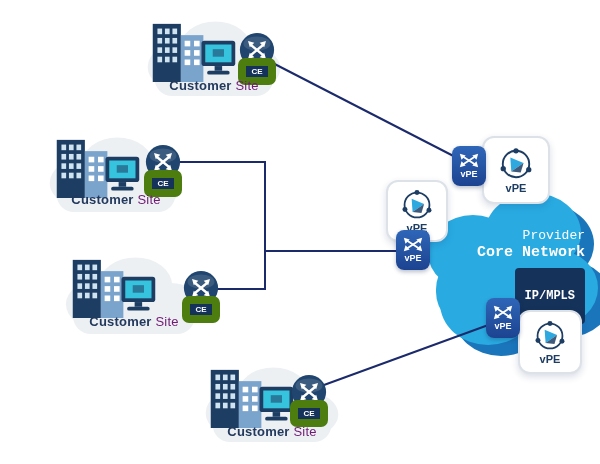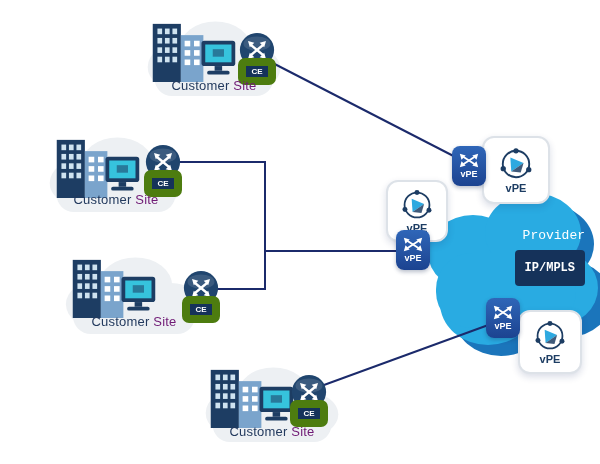--- a/index.html
+++ b/index.html
@@ -7,21 +7,21 @@
     position:relative;width:600px;height:464px;overflow:hidden;background:#ffffff;
     font-family:"Liberation Sans",sans-serif;
   }
   svg{display:block;}
   .connector-layer{position:absolute;left:0;top:0;z-index:3;}
   .cloud{position:absolute;z-index:2;}
   .buildings{position:absolute;z-index:3;}
   .site-label{
     position:absolute;z-index:4;text-align:center;font-size:13px;letter-spacing:.2px;
   }
-  .site-label .bold{font-weight:normal;color:#233a5e;}
+  .site-label .bold{font-weight:bold;color:#233a5e;}
   .site-label .light{font-weight:400;color:#701a75;}
   .ce{position:absolute;z-index:4;width:38px;display:flex;flex-direction:column;align-items:center;}
   .ce-badge{
     margin-top:-10px;background:#15325a;color:#fff;font-size:8px;font-weight:bold;
     line-height:11px;padding:0 5px;border-radius:7px;border:8px solid #4d7c0f;z-index:5;
   }
   .vpe-chip{
     position:absolute;z-index:6;width:34px;height:40px;border-radius:8px;
     background:linear-gradient(180deg,#2f66b8,#1c4390);
     display:flex;flex-direction:column;align-items:center;justify-content:center;gap:1px;
@@ -34,21 +34,21 @@
     box-shadow:0 3px 7px rgba(27,42,107,.16);
   }
   .vpe-box .box-label{color:#1d3d63;font-size:11px;font-weight:bold;line-height:11px;}
   .provider-text{
     position:absolute;left:435px;top:228px;width:150px;z-index:4;text-align:right;color:#ffffff;font-family:Liberation Mono, monospace;
   }
   .provider-text .p1{font-size:13px;font-weight:400;line-height:16px;}
   .provider-text .p2{font-size:15px;font-weight:bold;line-height:18px;}
   .ipmpls-badge{
     display:inline-block;margin-top:6px;background:#15325a;color:#fff;
-    font-size:12px;font-weight:bold;padding:11px 10px;border-radius:4px;
+    font-size:12px;font-weight:bold;padding:21px 10px;border-radius:4px;
   }
 </style>
 </head>
 <body>
 
 <div class="canvas">
 
   <svg class="connector-layer" width="600" height="464" viewBox="0 0 600 464">
     <g fill="none" stroke="#1b2a6b" stroke-width="2">
       <path d="M261 57 L469 164"></path>
@@ -313,20 +313,21 @@
     <g fill="#29abe2">
       <ellipse cx="55" cy="75" rx="45" ry="38"></ellipse>
       <ellipse cx="115" cy="55" rx="48" ry="40"></ellipse>
       <ellipse cx="138" cy="110" rx="42" ry="38"></ellipse>
       <ellipse cx="70" cy="125" rx="48" ry="42"></ellipse>
       <rect x="18" y="75" width="140" height="75" rx="36"></rect>
     </g>
   </svg>
   <div class="provider-text">
     <div class="p1">Provider</div>
+    <div class="p2">Core Network</div>
     <div class="ipmpls-badge">IP/MPLS</div>
   </div>
 
   <div class="vpe-box" style="left:482px;top:136px;width:64px;height:64px">
     <svg width="34" height="34" viewBox="0 0 36 36">
       <circle cx="18" cy="18" r="14" fill="none" stroke="#1d3d63" stroke-width="2"></circle>
       <circle cx="18" cy="4" r="2.8" fill="#1d3d63"></circle>
       <circle cx="4.5" cy="23" r="2.8" fill="#1d3d63"></circle>
       <circle cx="31.5" cy="24" r="2.8" fill="#1d3d63"></circle>
       <polygon points="12,11 26,17 13,26" fill="#2ea9e0"></polygon>

